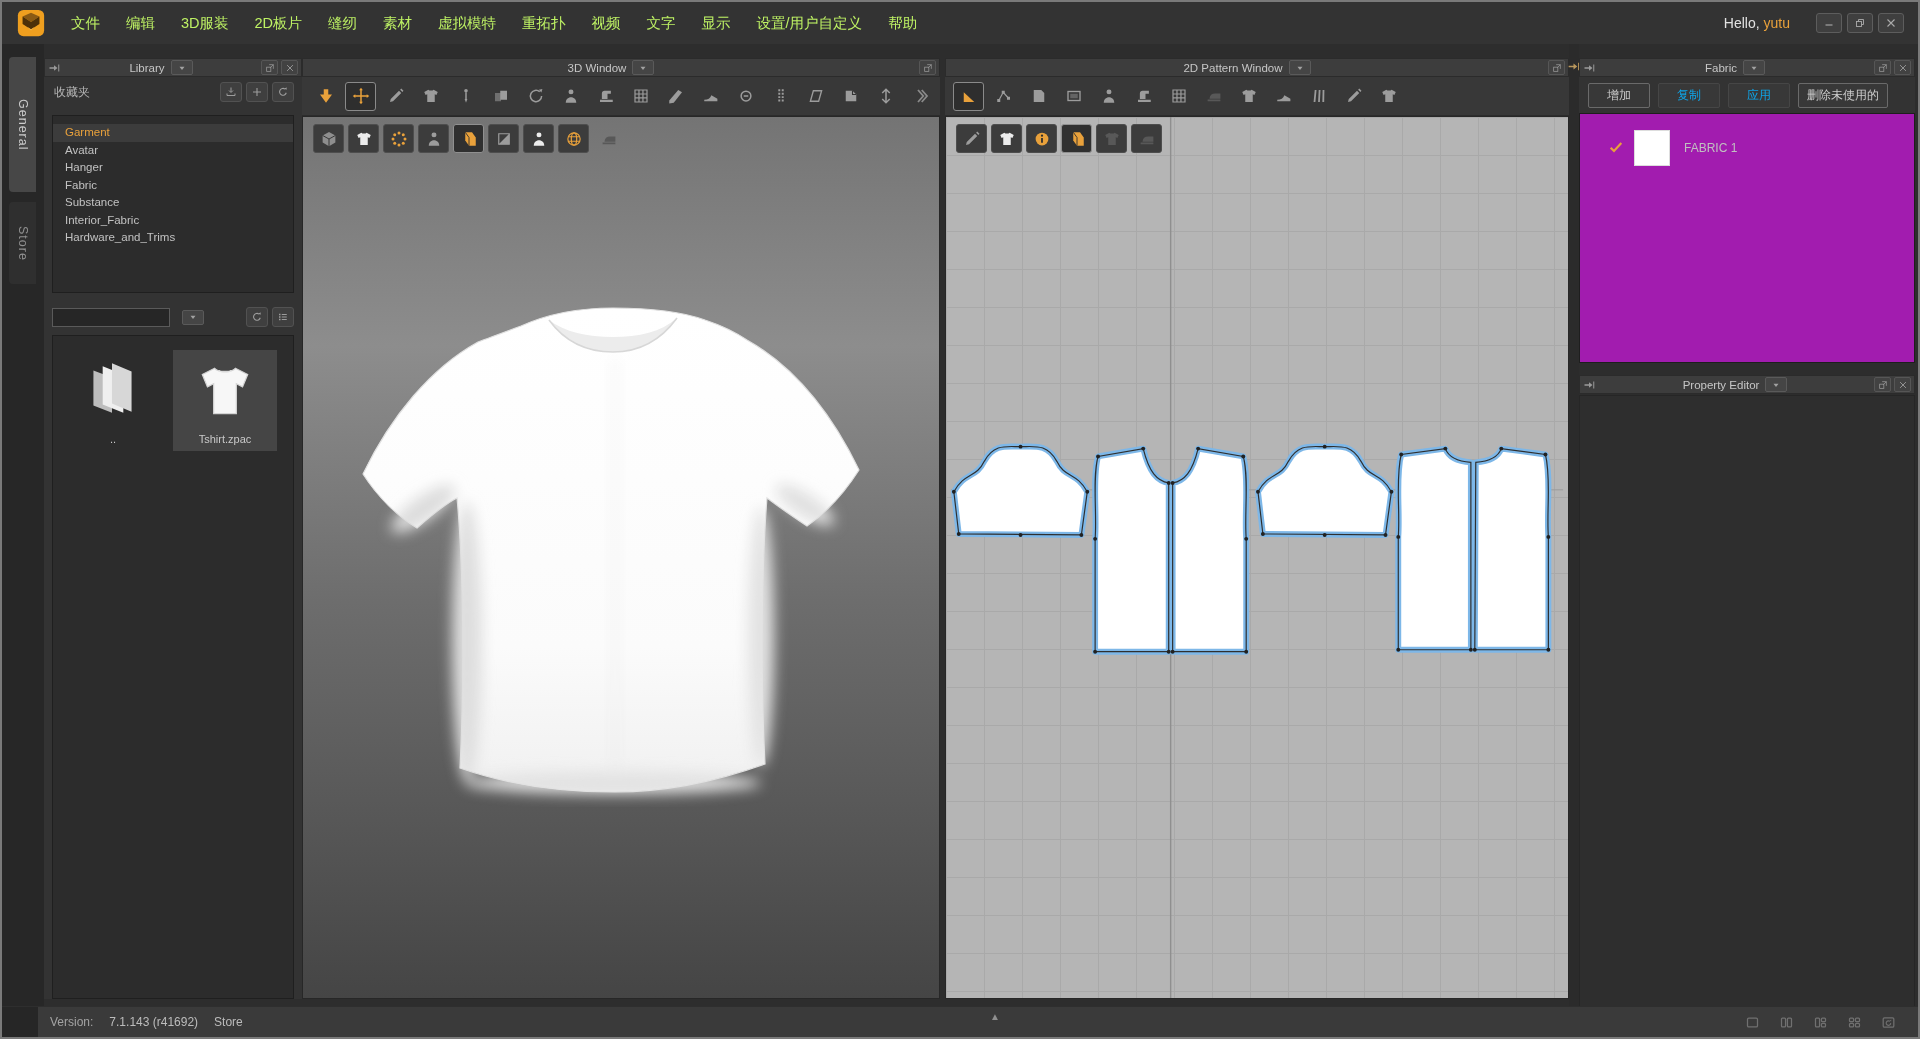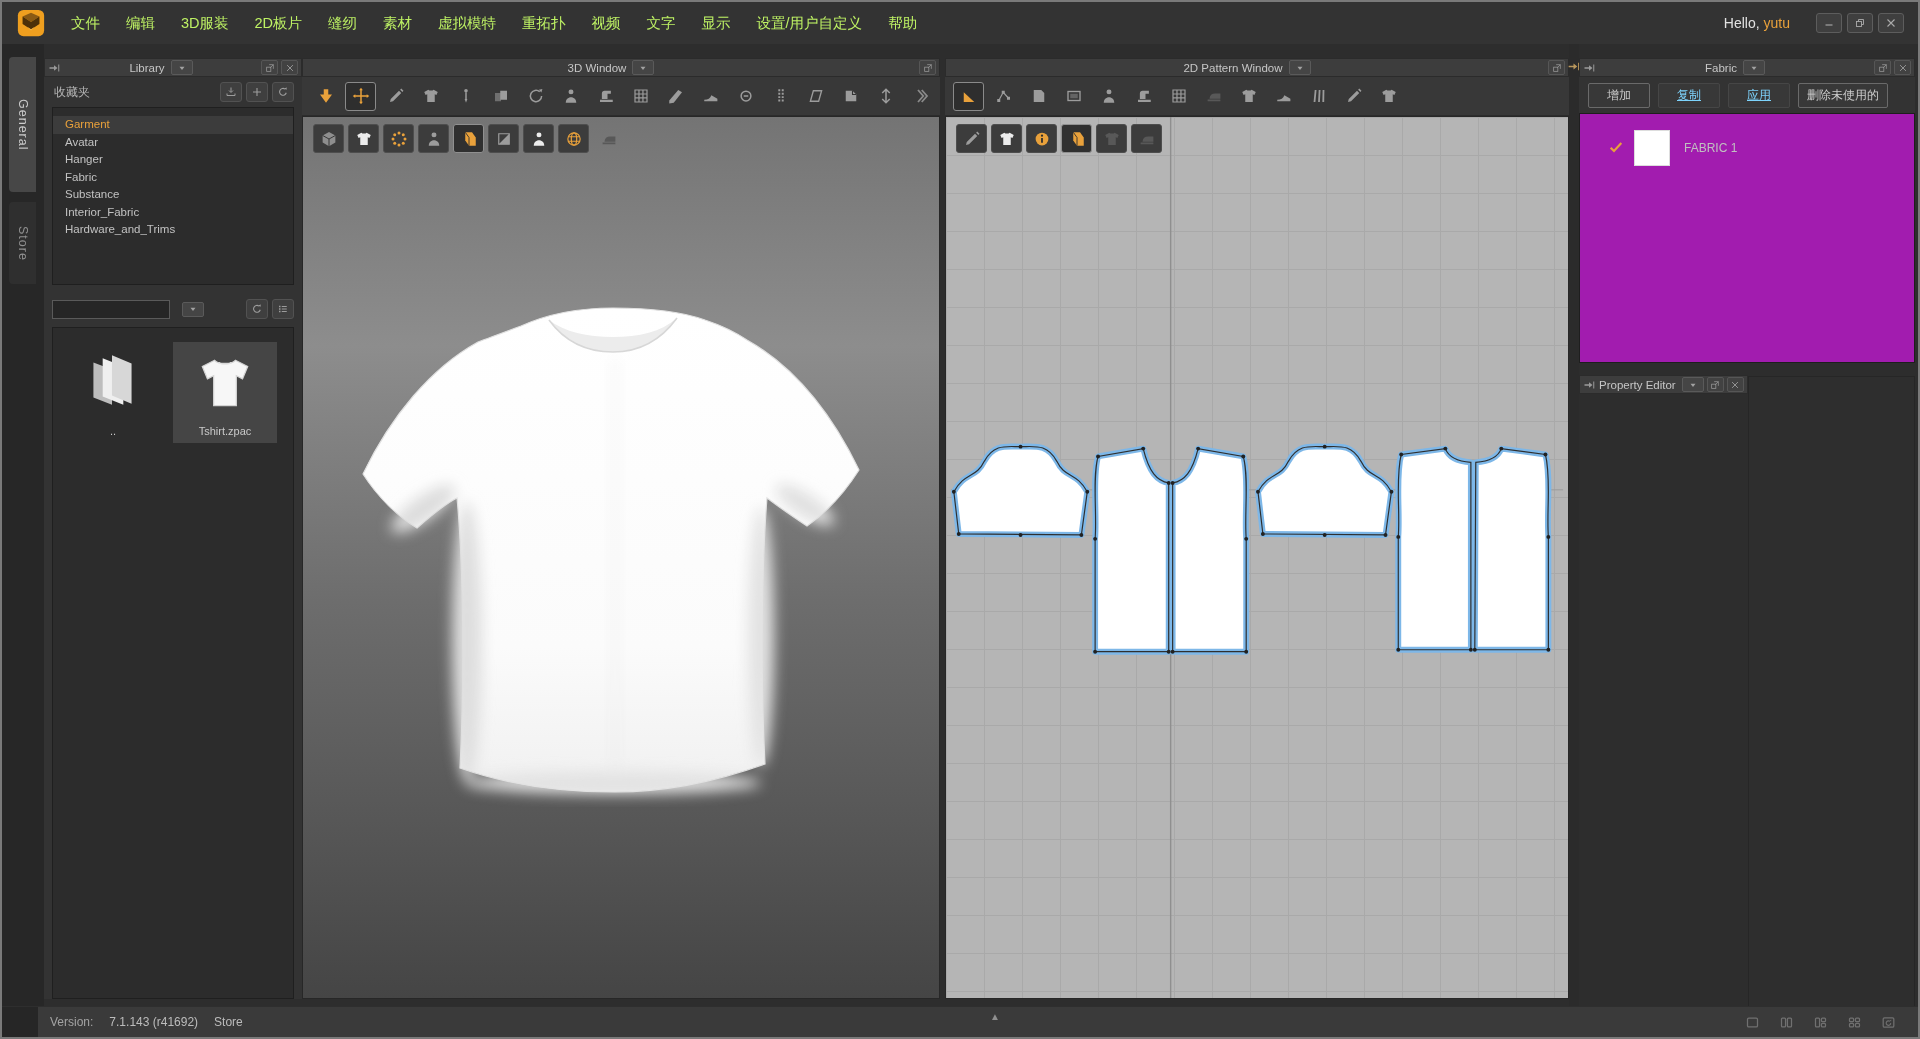--- a/index.html
+++ b/index.html
@@ -58,21 +58,21 @@
   .tbtn.sm .ico{width:12px;height:12px;}
   .ptools{height:38px;flex:0 0 38px;background:#383838;border-bottom:1px solid #2c2c2c;
           display:flex;align-items:center;gap:4px;padding:0 8px;}
   .pview{flex:1;position:relative;border:1px solid #272727;overflow:hidden;}
   .tools2{position:absolute;top:7px;left:10px;display:flex;gap:4px;z-index:3;}
   
   .library{left:42px;width:258px;}
   .favrow{height:26px;display:flex;align-items:center;padding:2px 8px 0 10px;gap:4px;}
   .favlabel{font-size:12px;color:#b5b5b5;}
   .iconrow{display:flex;gap:4px;}
-  .favlist{margin:2px 8px 0 8px;height:178px;background:#2c2c2c;border:1px solid #1f1f1f;
+  .favlist{margin:10px 8px 0 8px;height:178px;background:#2c2c2c;border:1px solid #1f1f1f;
            padding-top:8px;box-sizing:border-box;}
   .fav{height:17.5px;line-height:17.5px;padding-left:12px;font-size:11.5px;color:#c2c2c2;}
   .fav.sel{background:#3c3c3c;color:#e9a13b;}
   .searchrow{margin:14px 8px 0 8px;display:flex;align-items:center;gap:6px;}
   .searchbox{width:108px;height:17px;background:#262626;border:1px solid #5a5a5a;
              color:#ddd;font-size:11px;padding:0 4px;outline:none;}
   .filebox{flex:1;margin:8px 8px 0 8px;background:#2c2c2c;border:1px solid #1f1f1f;
            display:flex;flex-wrap:wrap;align-content:flex-start;padding:14px 8px;gap:4px 8px;}
   .fitem{width:104px;display:flex;flex-direction:column;align-items:center;padding:8px 0 6px;}
   .fitem.sel{background:#454545;}
@@ -91,21 +91,21 @@
   .pat{position:absolute;inset:0;width:100%;height:100%;}
   
   .vstrip{position:absolute;left:1567px;width:10px;top:0;bottom:0;background:#2b2b2b;}
   .striparrow{position:absolute;top:15px;left:-2px;color:#b9975c;width:14px;height:14px;}
   .striparrow .ico{width:13px;height:13px;}
   .rightcol{position:absolute;left:1577px;right:3px;top:14px;bottom:0;display:flex;flex-direction:column;}
   .rpanel{display:flex;flex-direction:column;}
   .btnrow{height:36px;display:flex;align-items:center;gap:8px;padding:0 9px;background:#333;}
   .fbtn{height:25px;min-width:62px;padding:0 8px;background:#383838;border:1px solid #6a6a6a;
         border-radius:2px;color:#cccccc;font-size:12px;font-family:inherit;}
-  .fbtn.disabled{border-color:#464646;color:#7dd3fc;text-decoration:underline;}
+  .fbtn.disabled{border-color:#464646;color:#0ea5e9;}
   .fablist{height:248px;background:#a21caf;border:1px solid #1e1e1e;}
   .fabitem{display:flex;align-items:center;margin-top:16px;padding-left:28px;gap:0;}
   .fcheck{color:#e9a13b;width:18px;height:18px;margin-right:8px;}
   .fcheck .ico{width:16px;height:16px;}
   .swatch{width:34px;height:34px;background:#fff;border:1px solid #ddd;}
   .fabname{margin-left:14px;font-size:12px;color:#c0c0c0;}
   .propbody{flex:1;background:#2e2e2e;border:1px solid #262626;margin-top:1px;}
   .gap12{height:12px;flex:0 0 12px;}
   
   .statusbar{position:absolute;left:0;right:0;bottom:0;height:30px;background:#3a3a3a;
@@ -917,21 +917,21 @@
         <div class="fabitem" data-name="fabric-list-item">
           <span class="fcheck" data-name="fabric-checked-icon"><svg class="ico">
                   <use href="#s-check"></use>
                 </svg></span>
           <span class="swatch" data-name="fabric-swatch"></span>
           <span class="fabname" data-name="fabric-name">FABRIC 1</span>
         </div>
       </div>
     </section>
     <div class="gap12"></div>
-    <section class="rpanel" style="flex:1;display:flex;flex-direction:row;" data-name="property-editor-panel">
+    <section class="rpanel" style="flex:1;display:flex;flex-direction:column;" data-name="property-editor-panel">
       <div class="phead" data-name="property-editor-header">
         <span class="collapse" data-name="collapse-panel-icon">
               <svg class="ico">
                 <use href="#s-collapse"></use>
               </svg>
             </span>
         <span class="spacer"></span>
         <span class="ptitle" data-name="property-editor-title">Property Editor</span>
         <span class="hbtn" data-name="panel-menu-button">
               <svg class="ico">

